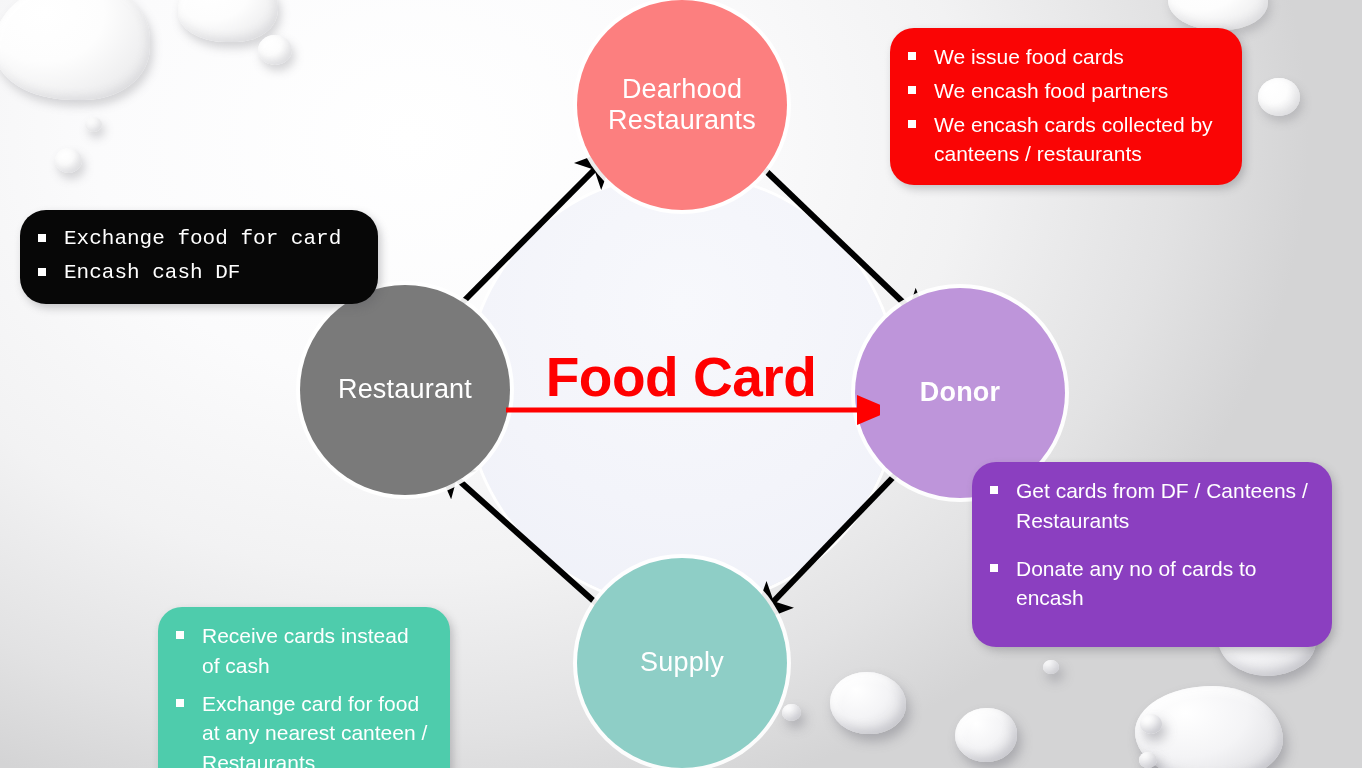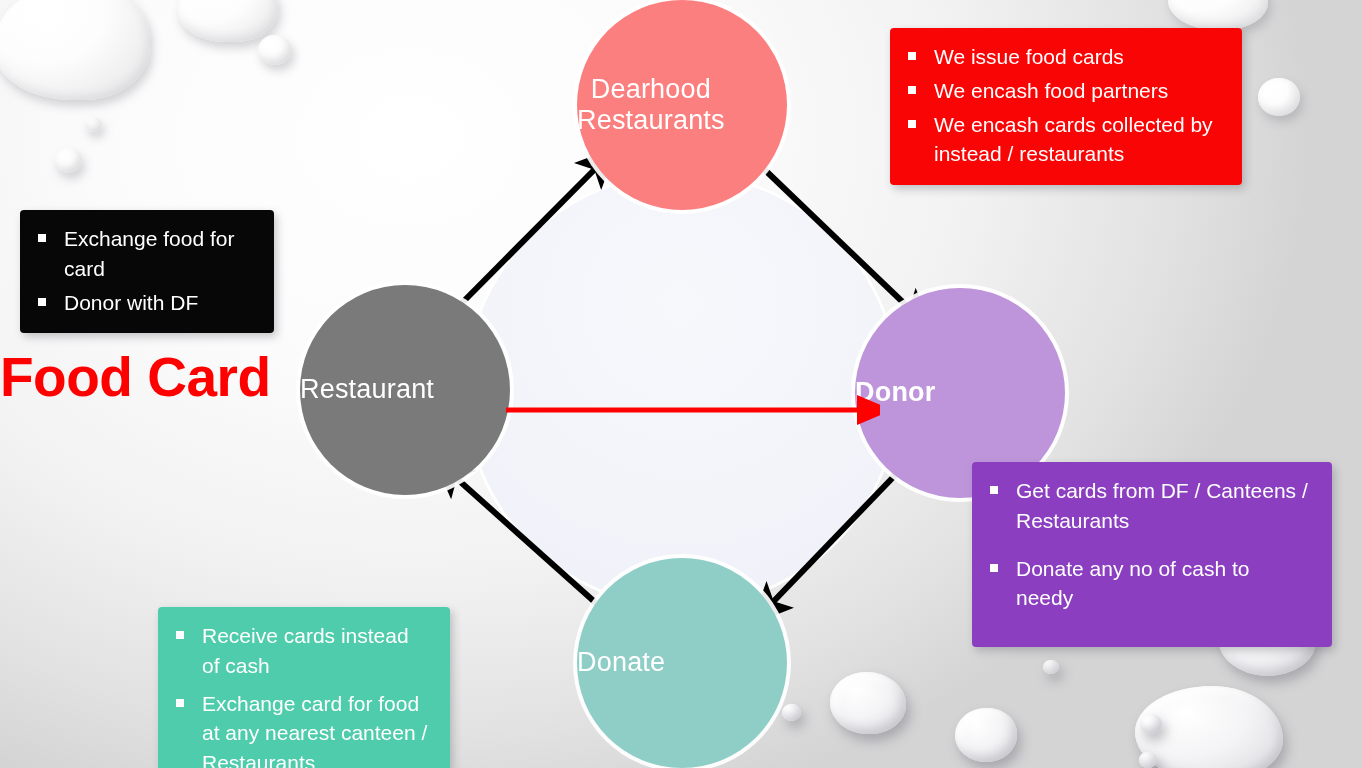--- a/index.html
+++ b/index.html
@@ -38,56 +38,57 @@
     background: radial-gradient(circle at 50% 30%, #f7f8fc 0%, #f3f4fa 55%, #eef0f8 100%);
     box-shadow: 0 0 0 3px rgba(255,255,255,0.95);
   }
 
   
   .node {
     position: absolute;
     border-radius: 50%;
     display: flex;
     align-items: center;
-    justify-content: flex-start;
+    justify-content: center;
     text-align: center;
     color: #ffffff;
     font-size: 27px;
     line-height: 1.16;
     letter-spacing: 0.2px;
     box-shadow: 0 0 0 4px rgba(255,255,255,0.92);
   }
   #node-df   { left: 577px; top: 0px;   width: 210px; height: 210px; }
   #node-can  { left: 300px; top: 285px; width: 210px; height: 210px; }
   #node-don  { left: 855px; top: 288px; width: 210px; height: 210px; font-weight: bold; }
   #node-need { left: 577px; top: 558px; width: 210px; height: 210px; }
 
   
   #food-card-label {
     position: absolute;
     left: 0; top: 345px;
     width: 1362px;
+    text-align: center;
     color: #FF0000;
     font-size: 55px;
     font-weight: bold;
     letter-spacing: -0.5px;
   }
   #red-arrow-svg {
     position: absolute;
     left: 500px; top: 390px;
     width: 380px; height: 40px;
   }
 
   
   #arrows { position: absolute; left: 0; top: 0; width: 1362px; height: 768px; }
 
   
   .callout {
     position: absolute;
-    border-radius: 4px;
+    border-radius: 24px;
     color: #ffffff;
     padding: 14px 20px 16px 14px;
     box-sizing: border-box;
     box-shadow: 3px 4px 9px rgba(90,90,95,0.32);
   }
   .callout ul {
     margin: 0;
     padding: 0;
     list-style: none;
   }
@@ -101,21 +102,21 @@
   .callout li:last-child { margin-bottom: 0; }
   .callout li .bullet {
     position: absolute;
     left: 4px; top: 10px;
     width: 8px; height: 8px;
     background: #ffffff;
   }
 
   #callout-df    { left: 890px; top: 28px;  width: 352px; }
   #callout-df    { background: #FA0505; }
-  #callout-can   { left: 20px;  top: 210px; width: 254px; background: #070707; border-radius: 4px; }
+  #callout-can   { left: 20px;  top: 210px; width: 358px; background: #070707; border-radius: 26px; font-family: Liberation Mono, monospace; }
   #callout-don   { left: 972px; top: 462px; width: 360px; background: #8B3FC0; }
   #callout-need  { left: 158px; top: 607px; width: 292px; background: #4ECCAC; }
 
   #callout-need li { margin-bottom: 8px; }
   #callout-don  li { margin-bottom: 18px; }
 </style>
 </head>
 <body>
 
 <div id="slide">
@@ -167,53 +168,53 @@
   </div>
 
   <div class="node" id="node-don" style="background:#BE95DA;">
     <div>
       <div>Donor</div>
     </div>
   </div>
 
   <div class="node" id="node-need" style="background:#8ECEC6;">
     <div>
-      <div>Donate</div>
+      <div>Supply</div>
     </div>
   </div>
 
   <div id="food-card-label">Food Card</div>
   <svg id="red-arrow-svg" viewBox="0 0 380 40">
     <line x1="6" y1="20" x2="362" y2="20" stroke="#FF0000" stroke-width="5" marker-end="url(#ahr2)"></line>
     <defs>
       <marker id="ahr2" markerWidth="8" markerHeight="8" refX="1" refY="3" orient="auto">
         <path d="M0,0 L7,3 L0,6 Z" fill="#FF0000"></path>
       </marker>
     </defs>
   </svg>
 
   <div class="callout" id="callout-df">
     <ul>
       <li><span class="bullet"></span><span>We issue food cards</span></li>
       <li><span class="bullet"></span><span>We encash food partners</span></li>
-      <li><span class="bullet"></span><span>We encash cards collected by instead / restaurants</span></li>
+      <li><span class="bullet"></span><span>We encash cards collected by canteens / restaurants</span></li>
     </ul>
   </div>
 
   <div class="callout" id="callout-can">
     <ul>
       <li><span class="bullet"></span><span>Exchange food for card</span></li>
-      <li><span class="bullet"></span><span>Donor with DF</span></li>
+      <li><span class="bullet"></span><span>Encash cash DF</span></li>
     </ul>
   </div>
 
   <div class="callout" id="callout-don">
     <ul>
       <li><span class="bullet"></span><span>Get cards from DF / Canteens / Restaurants</span></li>
-      <li><span class="bullet"></span><span>Donate any no of cash to needy</span></li>
+      <li><span class="bullet"></span><span>Donate any no of cards to encash</span></li>
     </ul>
   </div>
 
   <div class="callout" id="callout-need">
     <ul>
       <li><span class="bullet"></span><span>Receive cards instead of cash</span></li>
       <li><span class="bullet"></span><span>Exchange card for food at any nearest canteen / Restaurants</span></li>
     </ul>
   </div>
 

